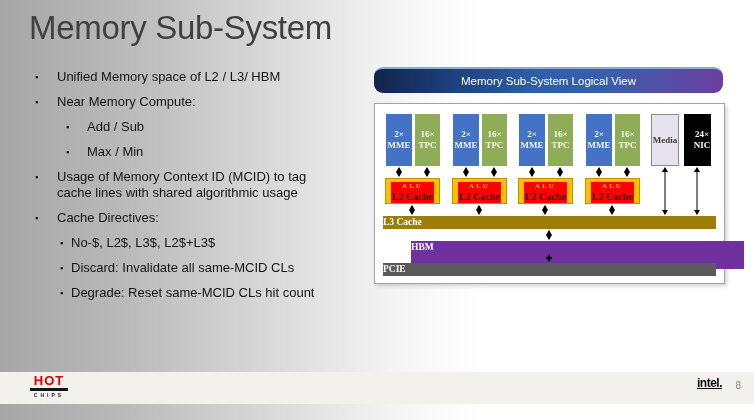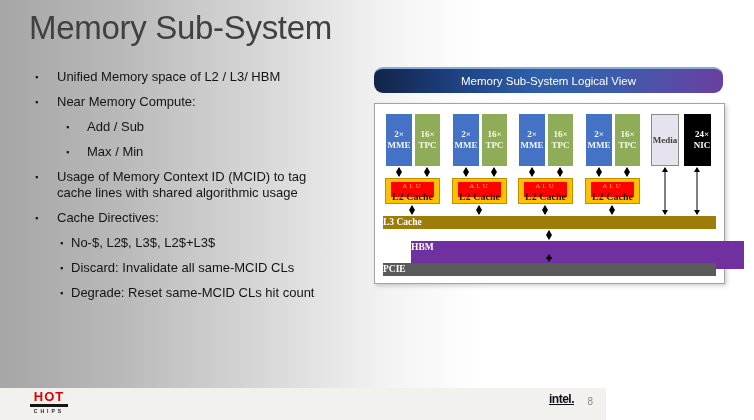--- a/index.html
+++ b/index.html
@@ -42,36 +42,36 @@
     font-family:"Liberation Serif",serif; font-weight:bold; font-size:9px; line-height:11px;
     display:flex; flex-direction:column; justify-content:center;
   }
   .mme { background:#4472c4; color:#f2f4fa; width:26px; }
   .tpc { background:#8fad58; color:#f8f8ec; width:25px; }
   .media { left:276px; width:28px; background:#e7e3ee; border:1px solid #8a8a8a; color:#3c3c3c; }
   .nic { left:309px; width:27px; background:#000000; color:#ffffff;padding-left:9px; }
 
   .l2box { position:absolute; top:74px; height:26px; width:55px; background:#ffc000; border:1px solid #bf8f00; }
   .alu {
-    position:absolute; left:5px; right:5px; top:3px; height:15px; background:#fe0000;
+    position:absolute; left:5px; right:5px; top:3px; height:21px; background:#fe0000;
     color:#ffc000; font-size:7px; line-height:9px; letter-spacing:2px; text-align:center;
-    font-family:"Liberation Serif",serif; font-weight:normal;
+    font-family:"Liberation Serif",serif; font-weight:bold;
   }
   .l2lbl { position:absolute; left:0; right:0; bottom:1px; text-align:center; font-family:"Liberation Serif",serif; font-weight:bold; font-size:10px; color:#221a00; }
 
   .bar { position:absolute; left:8px; width:333px; color:#ffffff; font-family:"Liberation Serif",serif; font-weight:bold; font-size:9.5px; }
   .l3   { top:112px; height:13px; line-height:13px; background:#9c7d0a; }
   .hbm  { top:137px; height:28px; line-height:12px; background:#7030a0;margin-left:28px; }
   .pcie { top:159px; height:13px; line-height:13px; background:#5a5a5a; }
 
   svg.overlay { position:absolute; left:0; top:0; width:349px; height:179px; pointer-events:none; }
   svg.overlay line { stroke:#000; stroke-width:1; }
 
   
-  .footer { position:absolute; left:0; bottom:0; width:606px; height:32px; background:#f2f1ee; }
+  .footer { position:absolute; left:0; bottom:16px; width:754px; height:32px; background:#f2f1ee; }
   .hotlogo { position:absolute; left:30px; top:3px; width:38px; text-align:center; }
   .hot { color:#dd0000; font-weight:900; font-size:13px; line-height:12px; letter-spacing:1px; }
   .hotbar { height:2.5px; background:#151515; margin:1px 0 1.5px; }
   .chips { font-size:5px; letter-spacing:3px; color:#222; font-weight:bold; }
   .intel { position:absolute; right:32px; top:4px; font-size:12px; font-weight:700; color:#0c0c14; letter-spacing:-0.5px;text-decoration:underline; }
   .pageno { position:absolute; right:13px; top:8px; font-size:10px; color:#8a8a8a; }
 </style>
 </head>
 <body>
 

